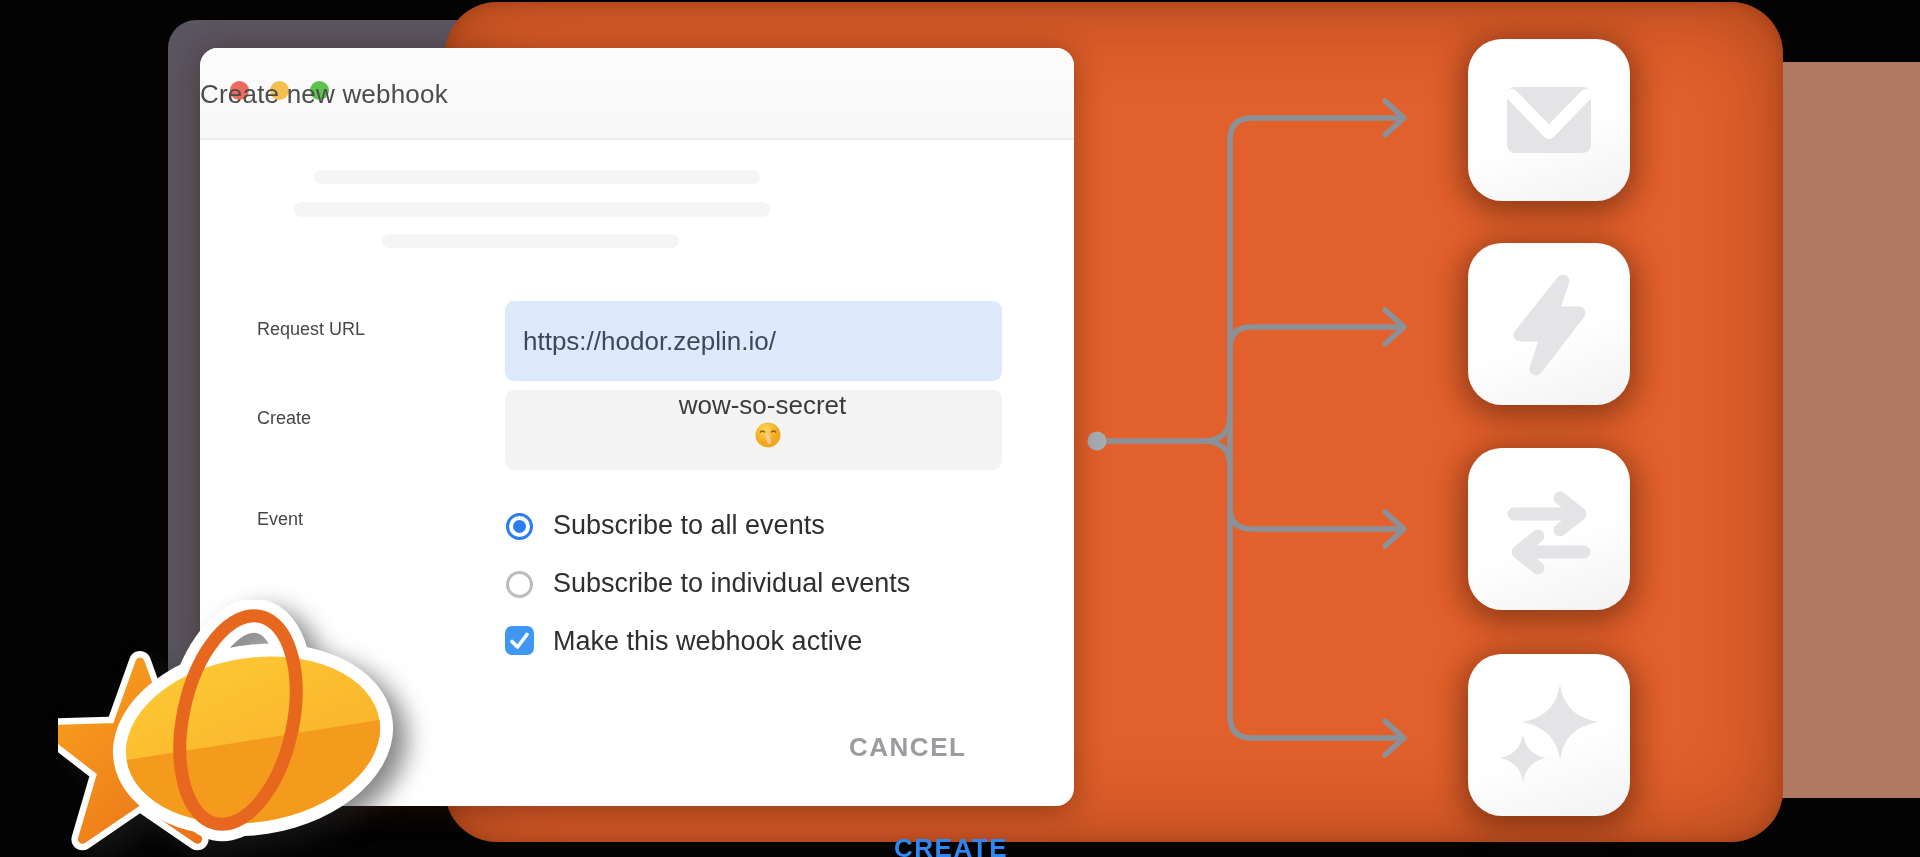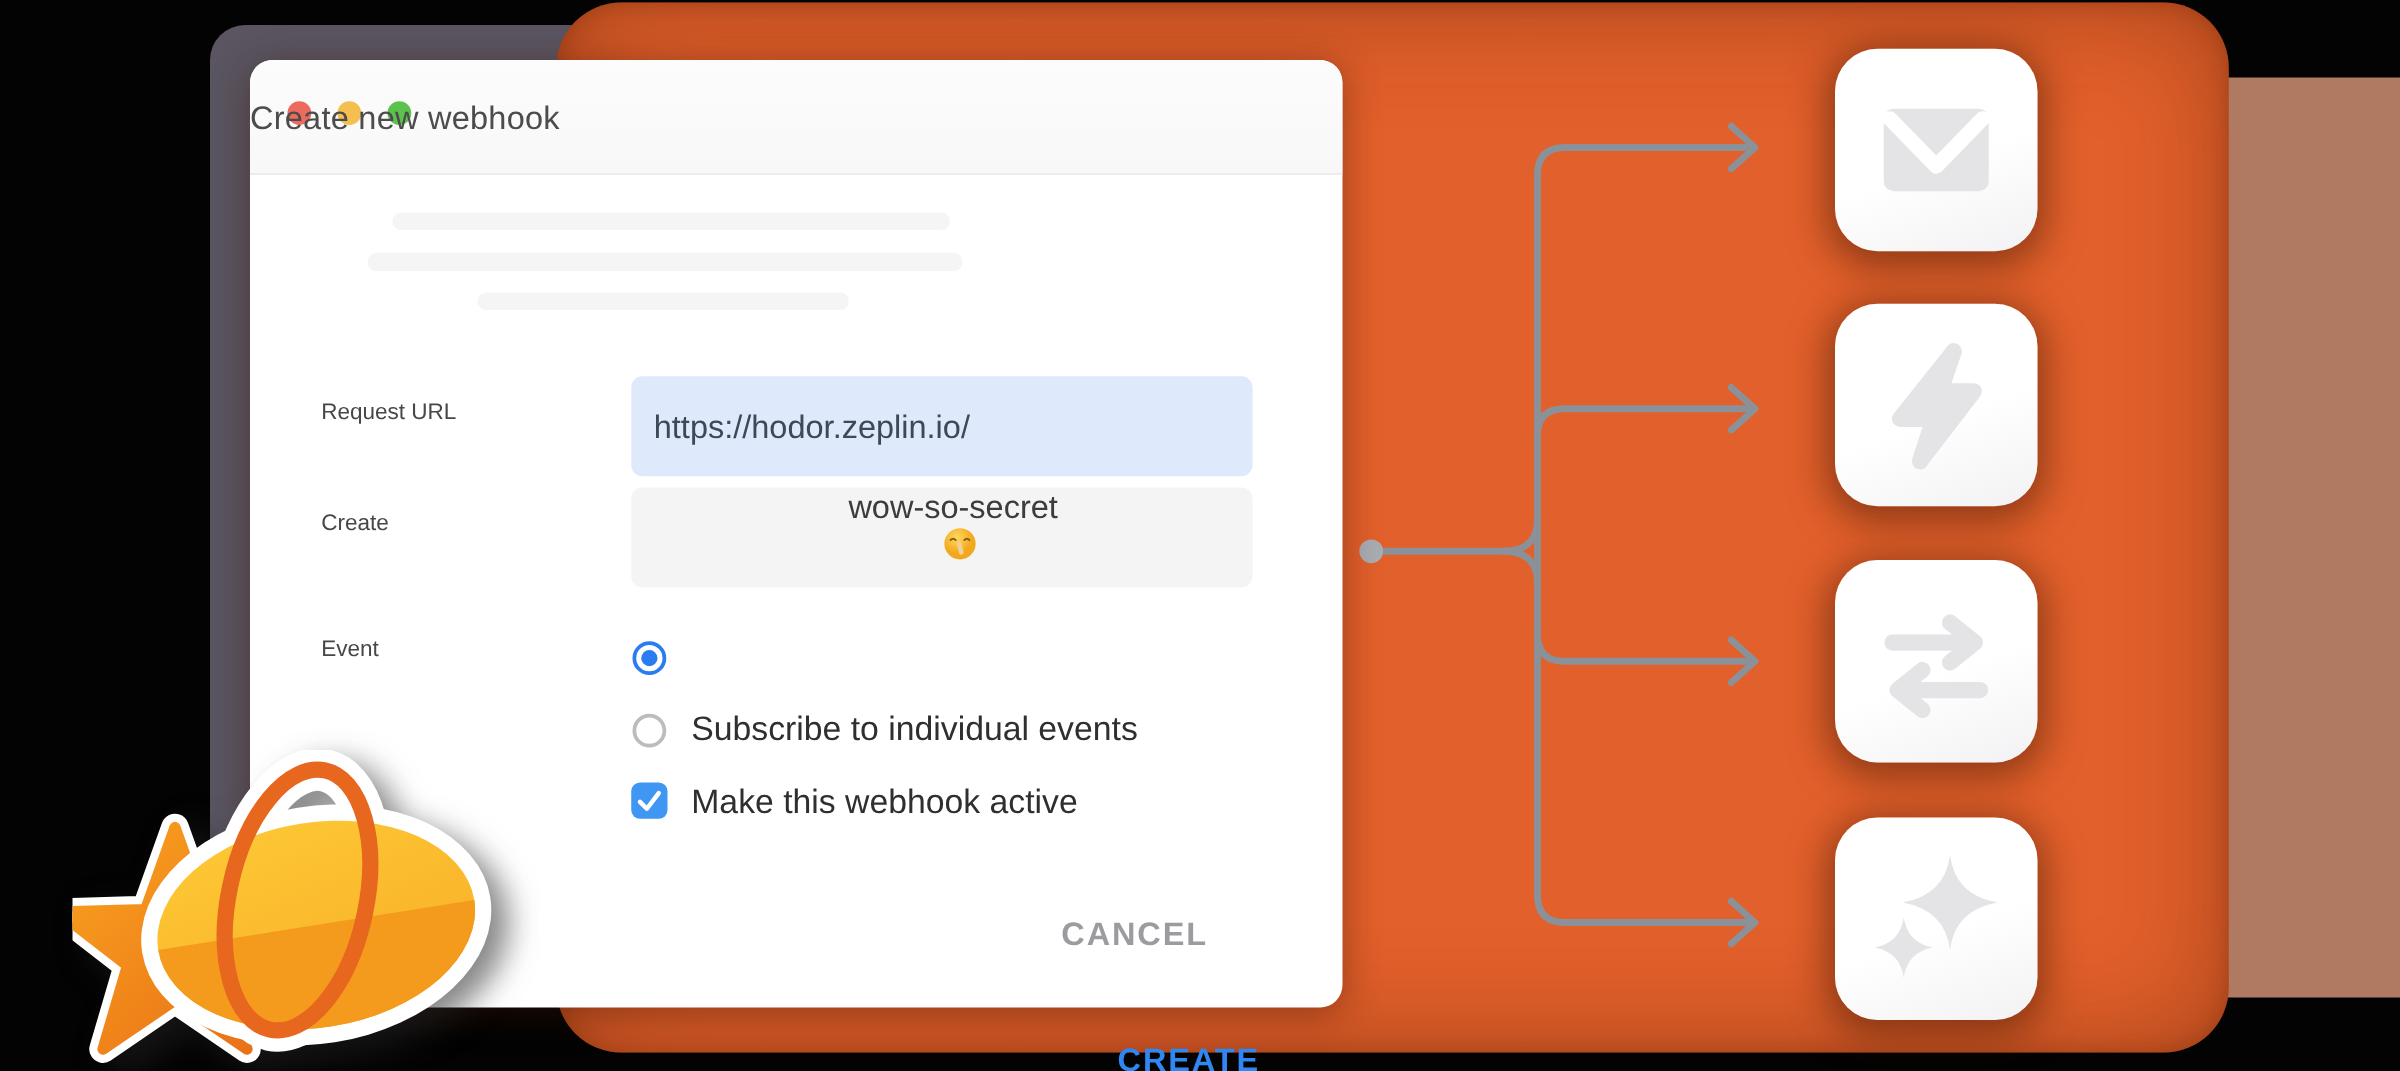--- a/index.html
+++ b/index.html
@@ -147,20 +147,21 @@
           <circle cx="14" cy="14" r="12.5" fill="url(#gEm)"></circle>
           <path d="M6.5 11 Q8.5 9 10.5 11 M17.5 11 Q19.5 9 21.5 11" fill="none" stroke="#8a5c16" stroke-width="1.6" stroke-linecap="round"></path>
           <rect x="12.2" y="12" width="3.8" height="11" rx="1.9" fill="#f6cf92" transform="rotate(-14 14 17)"></rect>
         </svg>
       </span>
     </div>
 
     <div class="field-label" style="top:461px">Event</div>
 
     <div class="radio sel" style="top:465px"></div>
+    <div class="opt-label" style="top:462px">Subscribe to all events</div>
 
     <div class="radio unsel" style="top:523px"></div>
     <div class="opt-label" style="top:520px">Subscribe to individual events</div>
 
     <div class="checkbox">
       <svg width="29" height="29" viewBox="0 0 29 29">
         <path d="M7 15.5 L12.5 21 L22 8.5" fill="none" stroke="#fff" stroke-width="3.6" stroke-linecap="round" stroke-linejoin="round"></path>
       </svg>
     </div>
     <div class="opt-label" style="top:578px">Make this webhook active</div>

